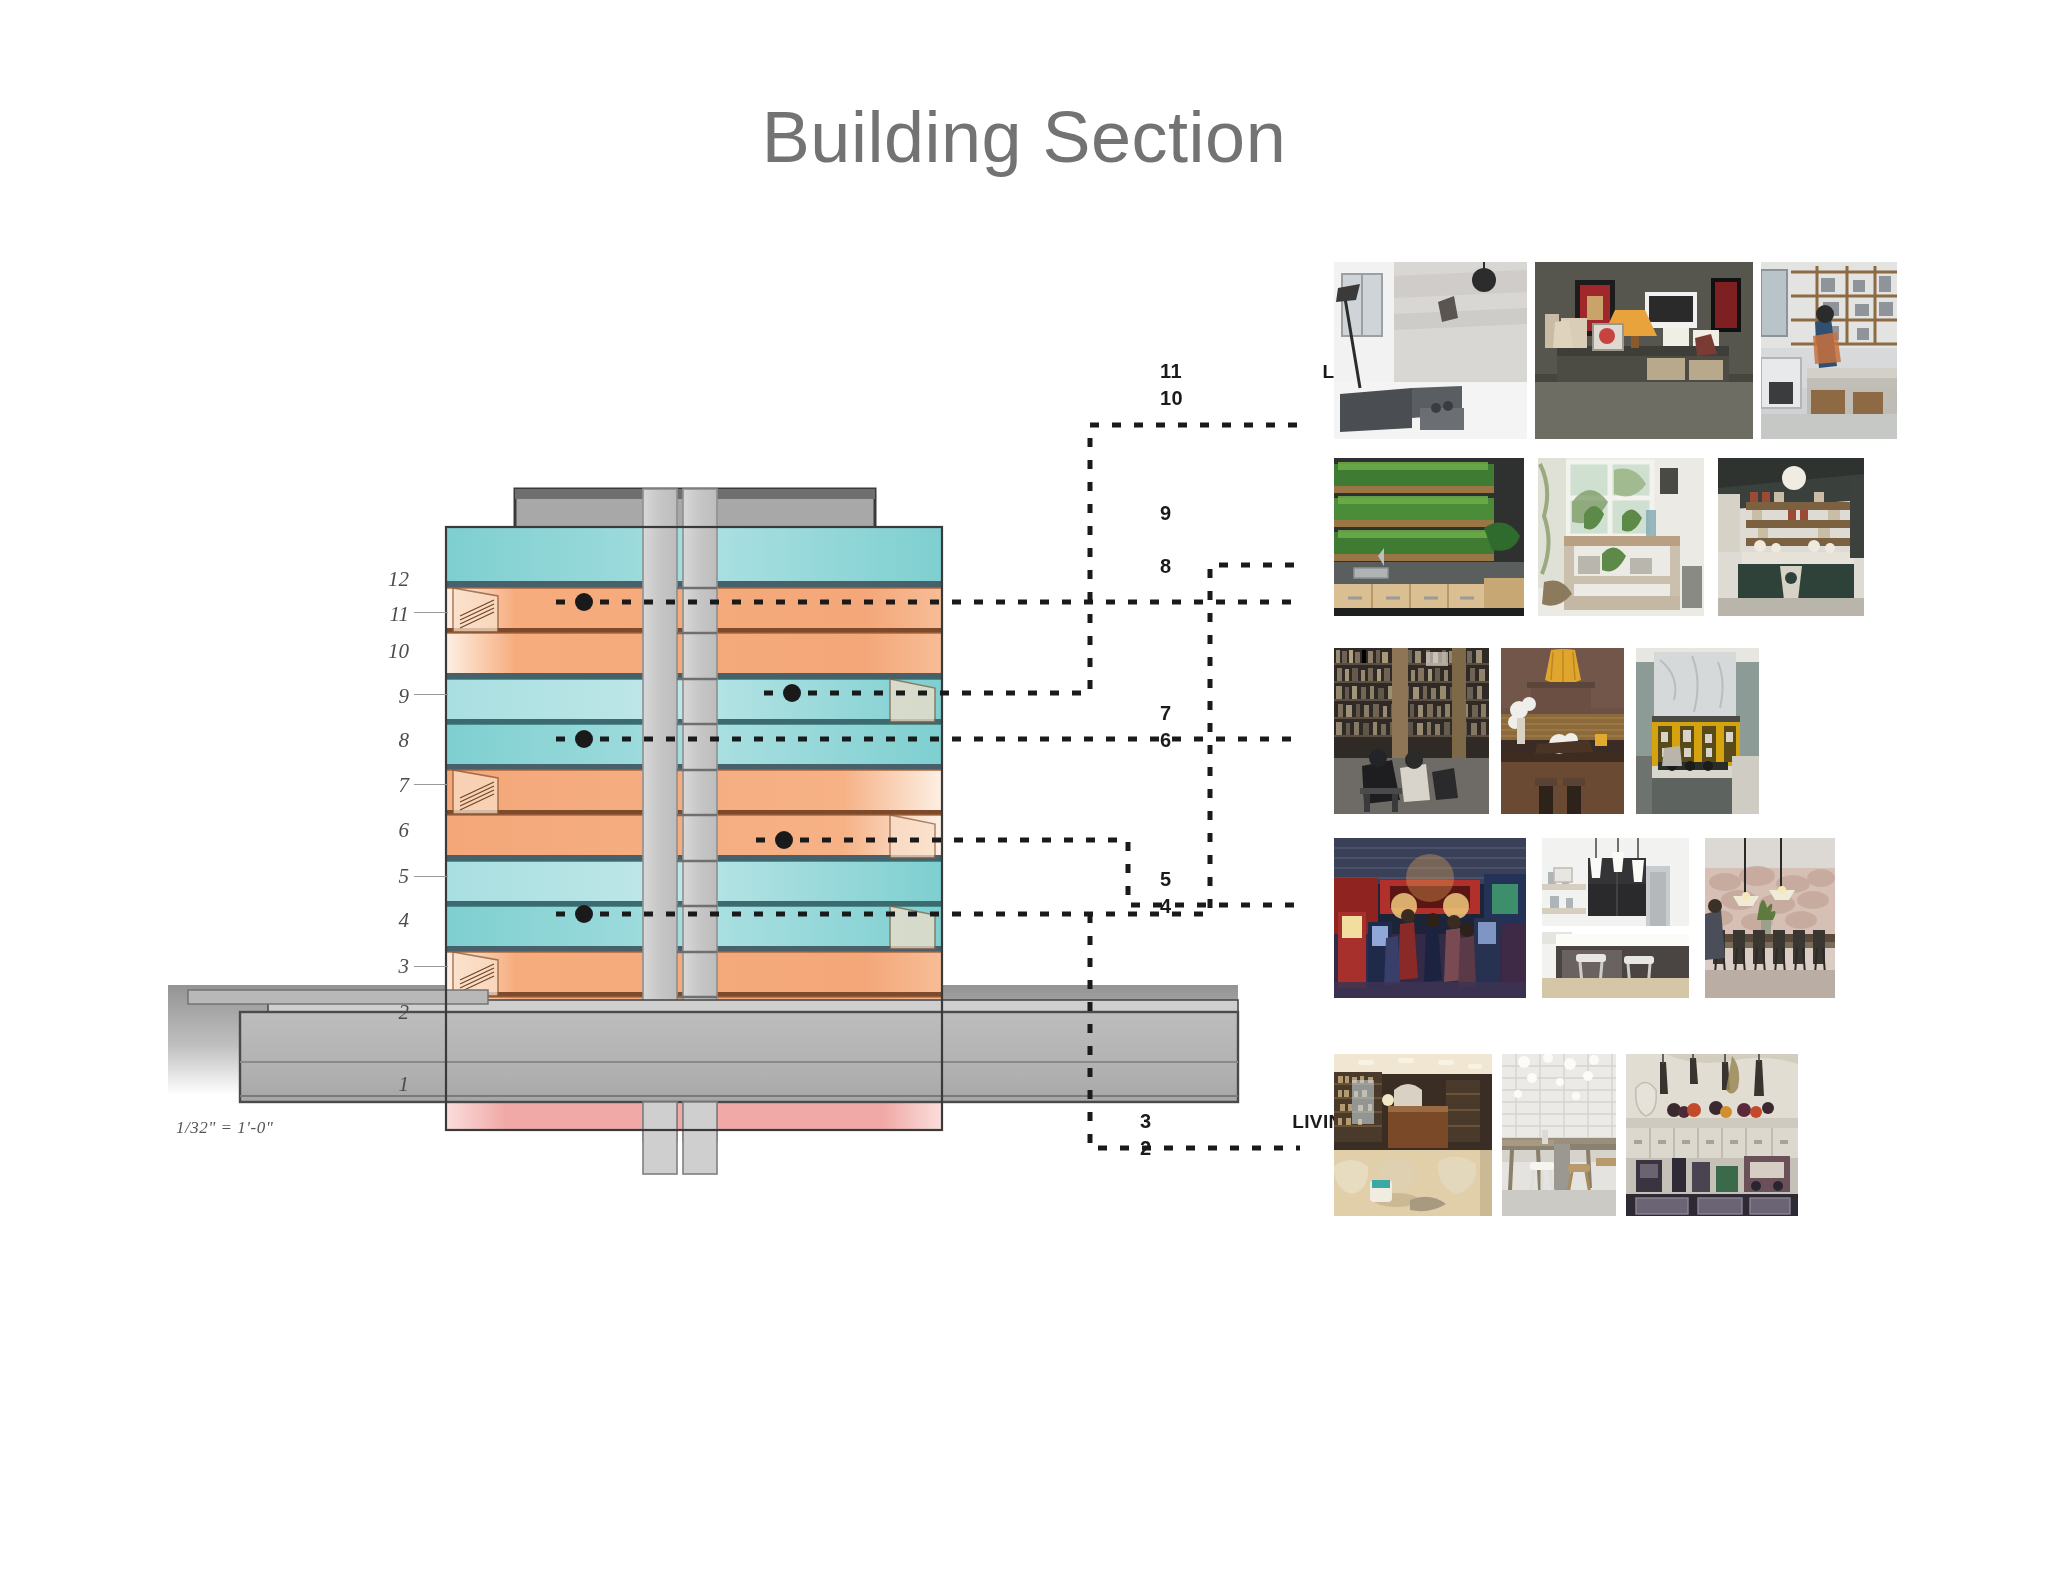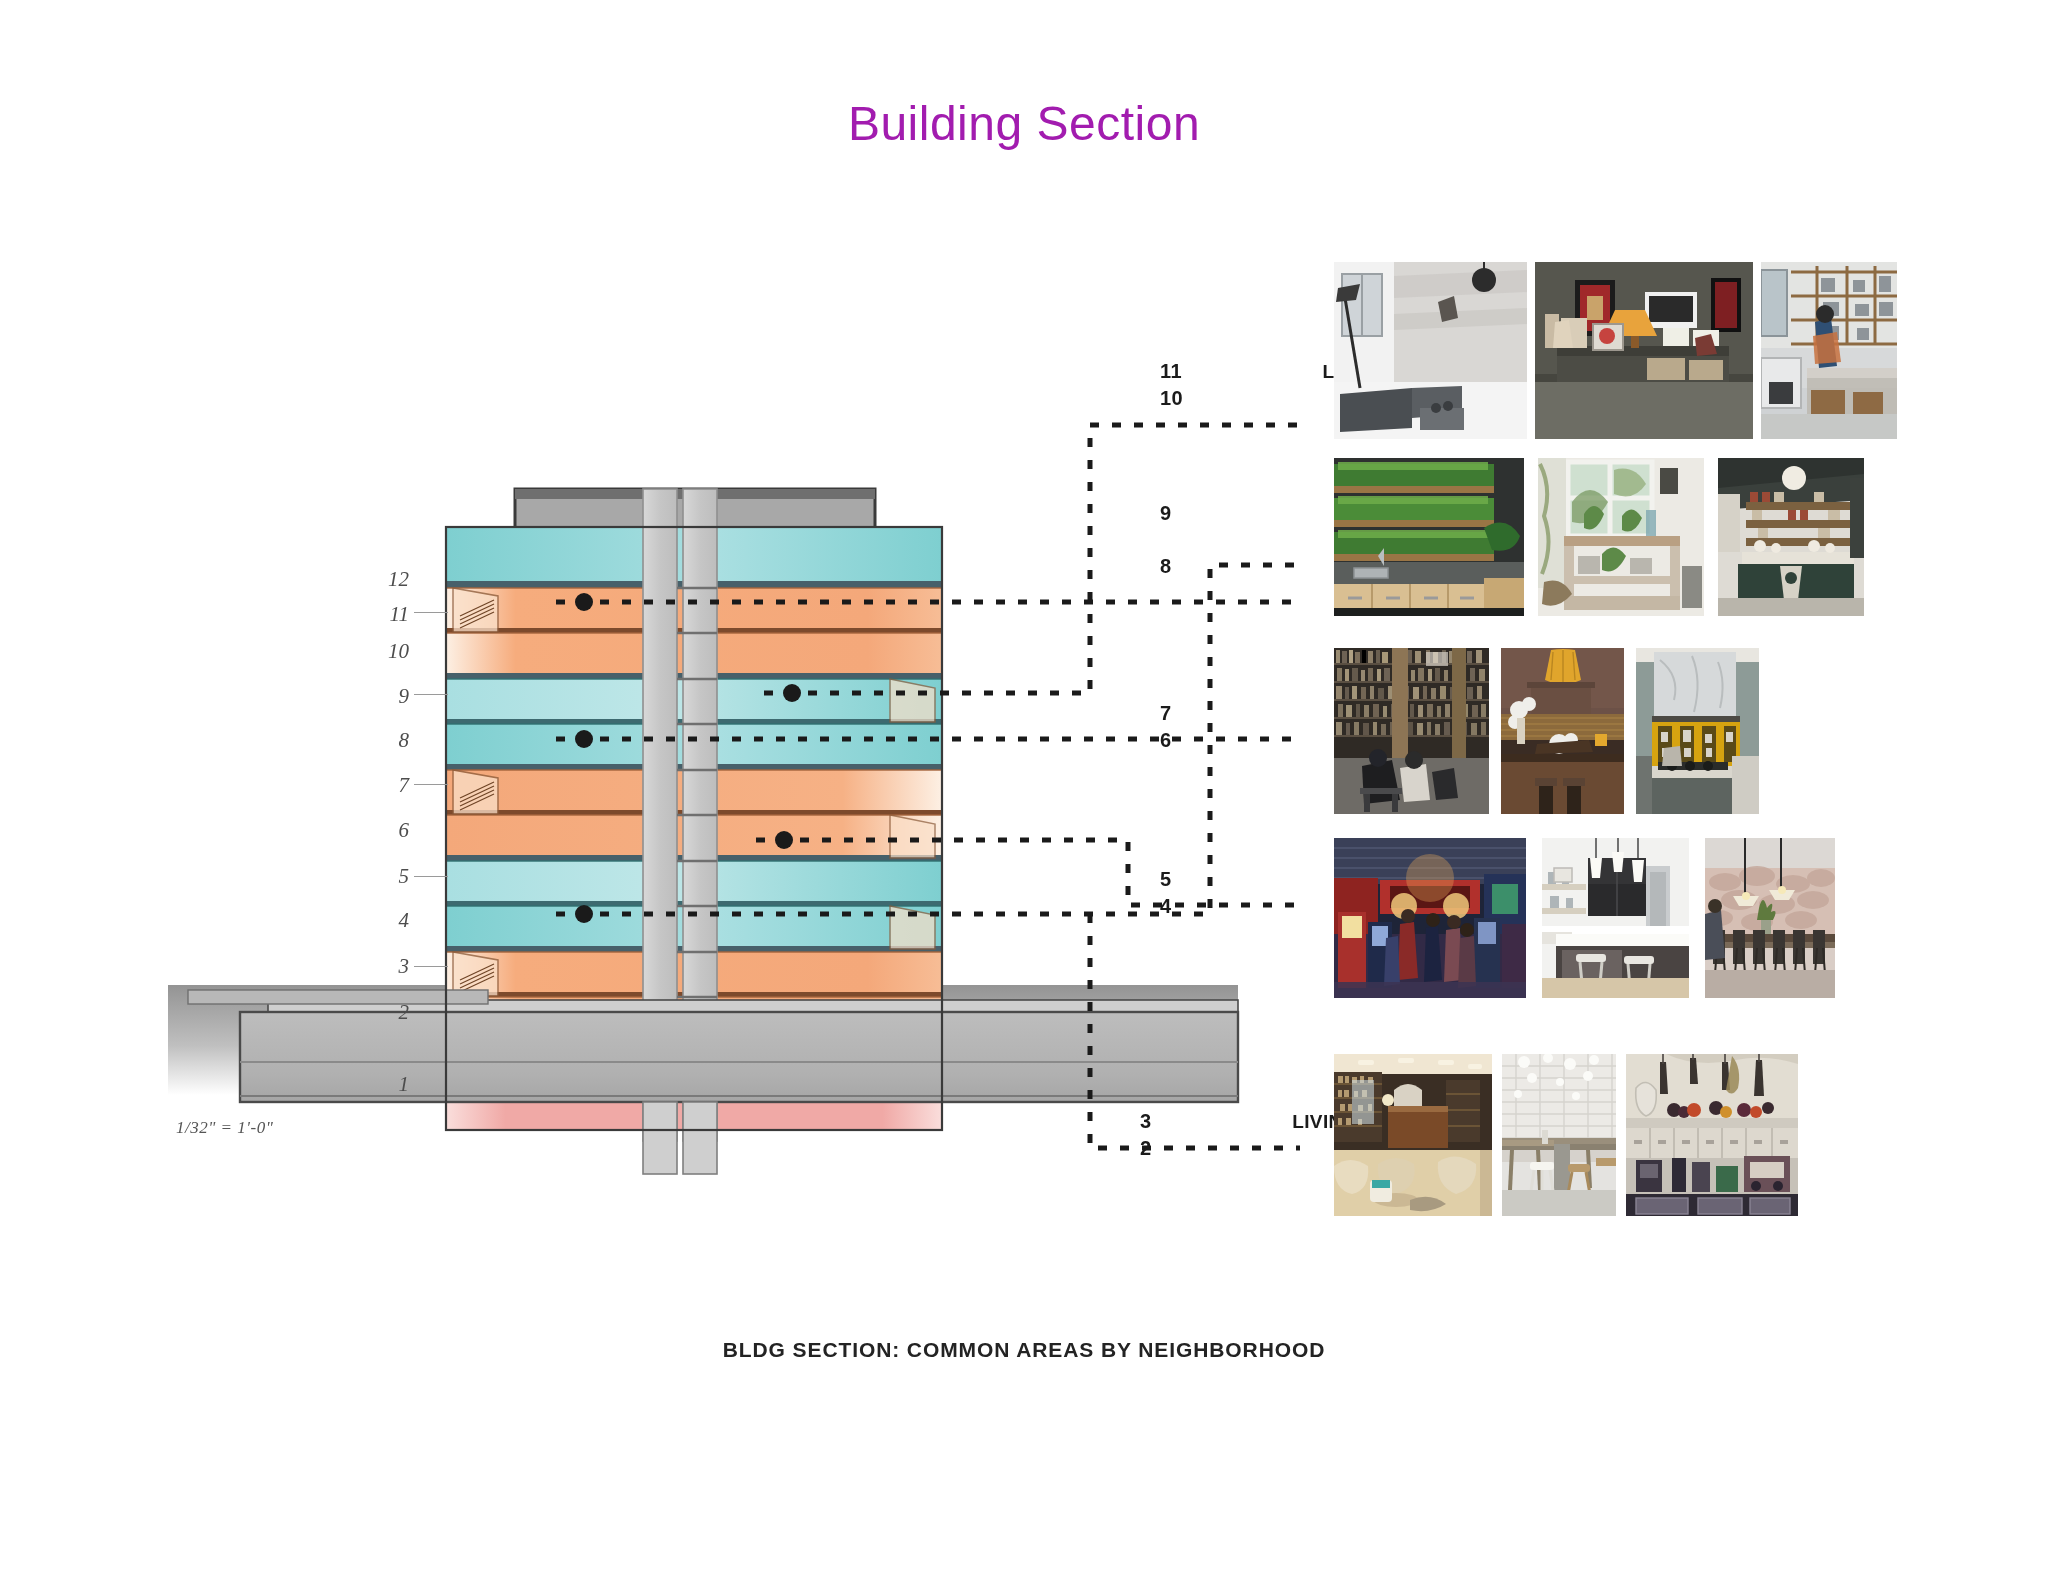--- a/index.html
+++ b/index.html
@@ -20,24 +20,24 @@
     overflow: hidden;
   }
 
   
   #page-title {
     position: absolute;
     left: 0;
     top: 96px;
     width: 2048px;
     text-align: center;
-    font-size: 48px;
+    font-size: 72px;
     font-weight: 400;
     letter-spacing: 0.5px;
-    color: #a21caf;
+    color: #737373;
     font-family: "Liberation Sans", sans-serif;
   }
 
   
   #section-drawing {
     position: absolute;
     left: 0;
     top: 0;
     width: 1260px;
     height: 1583px;
@@ -1136,15 +1136,14 @@
         <rect x="0" y="140" width="172" height="22" fill="#2e2a34"></rect>
         <g fill="#6a6474" stroke="#8a8494" stroke-width="1.4">
           <rect x="10" y="144" width="52" height="16"></rect>
           <rect x="72" y="144" width="44" height="16"></rect>
           <rect x="124" y="144" width="40" height="16"></rect>
         </g>
       </svg>
     </div>
   </div>
 
-  <div id="bottom-caption">BLDG SECTION: COMMON AREAS BY NEIGHBORHOOD</div>
 
 </div>
 
 </body></html>

